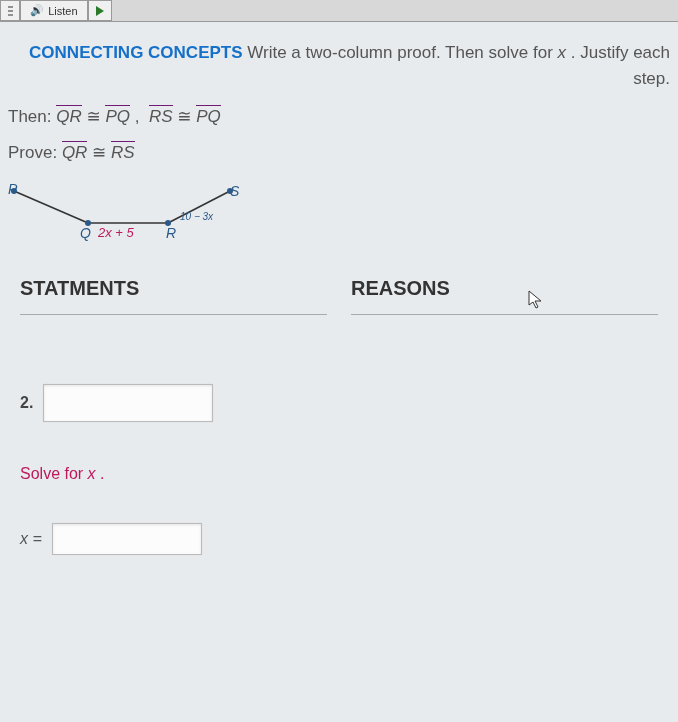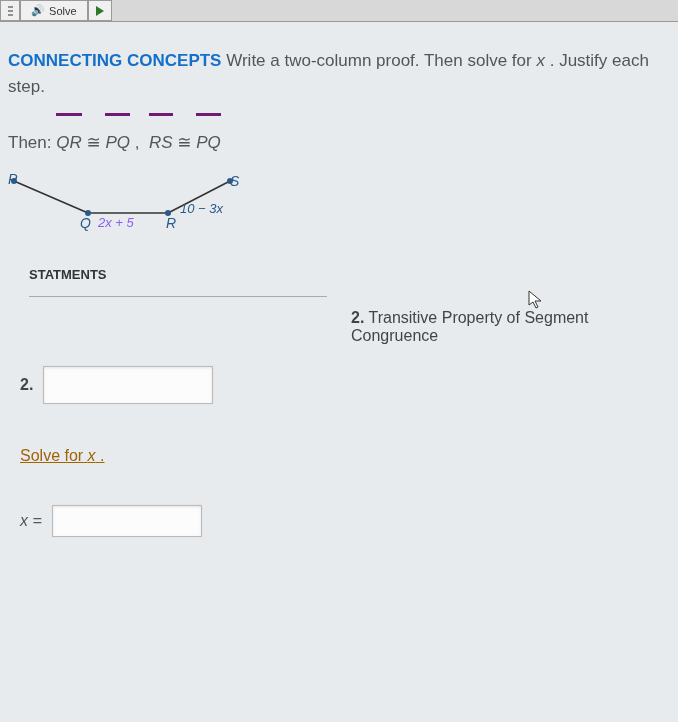--- a/index.html
+++ b/index.html
@@ -35,77 +35,76 @@
     }
     .title {
       color: #1470c9;
       font-weight: bold;
       font-size: 17px;
     }
     .problem-text {
       font-size: 17px;
       line-height: 1.5;
       color: #555;
-      margin-top: 16px;
+      margin-top: 8px;
+      text-align: right;
     }
     .given-prove {
       font-size: 17px;
       color: #555;
       margin-top: 14px;
     }
     .seg {
-      border-top: 3px solid #701a75;
+      border-top: 1px solid #701a75;
       display: inline-block;
-      padding-top: 17px;
+      padding-top: 1px;
       font-style: italic;
     }
     .diagram {
       position: relative;
       width: 260px;
       height: 60px;
       margin: 20px 0 10px 0;
     }
     .table-area {
       margin-top: 20px;
       display: flex;
       width: 100%;
     }
     .col {
       flex: 1;
       padding: 0 12px;
     }
     .col-header {
       font-weight: bold;
-      font-size: 13px;
+      font-size: 20px;
       color: #333;
       padding: 14px 0;
       border-bottom: 1px solid #aaa;
-      margin-left: 9px;
     }
     .row {
       min-height: 80px;
       padding-top: 16px;
       font-size: 16px;
       color: #444;
     }
     .input-box {
       background: #fcfcfc;
       border: 1px solid #bbb;
       box-shadow: inset 0 1px 3px rgba(0,0,0,0.1), 0 0 2px rgba(0,0,0,0.05);
       width: 170px;
       height: 38px;
       display: block;
     }
     .num-strong { font-weight: bold; }
     .solve-label {
       font-size: 16px;
-      color: #a16207;
+      color: #be185d;
       margin-top: 30px;
       padding-left: 12px;
-      text-decoration: underline;
     }
     .answer-row {
       display: flex;
       align-items: center;
       gap: 10px;
       margin-top: 40px;
       padding-left: 12px;
       font-size: 16px;
       color: #555;
       font-style: italic;
@@ -123,21 +122,21 @@
 <div class="toolbar">
   <div class="tb-btn" style="width:20px">
     <svg width="12" height="10">
         <line x1="1" y1="1" x2="11" y2="1" stroke="#333"></line>
         <line x1="1" y1="5" x2="11" y2="5" stroke="#333"></line>
         <line x1="1" y1="9" x2="11" y2="9" stroke="#333"></line>
       </svg>
   </div>
   <div class="tb-btn" style="width:68px">
     <span>🔊</span>
-    <span>Solve</span>
+    <span>Listen</span>
   </div>
   <div class="tb-btn" style="width:24px">
     <svg width="10" height="10">
         <polygon points="1,0 9,5 1,10" fill="#2a7a2a"></polygon>
       </svg>
   </div>
 </div>
 
 <div class="content">
 
@@ -152,52 +151,55 @@
     <span>Then:</span>
     <span class="seg">QR</span>
     ≅
     <span class="seg">PQ</span>
     ,&nbsp;
     <span class="seg">RS</span>
     ≅
     <span class="seg">PQ</span>
   </div>
 
+  <div class="given-prove">
+    <span>Prove:</span>
+    <span class="seg">QR</span>
+    ≅
+    <span class="seg">RS</span>
+  </div>
 
   <div class="diagram">
     <svg width="260" height="60">
       <line x1="6" y1="8" x2="80" y2="40" stroke="#333" stroke-width="1.5"></line>
       <line x1="80" y1="40" x2="160" y2="40" stroke="#333" stroke-width="1.5"></line>
       <line x1="160" y1="40" x2="222" y2="8" stroke="#333" stroke-width="1.5"></line>
       <circle cx="6" cy="8" r="3" fill="#2a5a8a"></circle>
       <circle cx="80" cy="40" r="3" fill="#2a5a8a"></circle>
       <circle cx="160" cy="40" r="3" fill="#2a5a8a"></circle>
       <circle cx="222" cy="8" r="3" fill="#2a5a8a"></circle>
     </svg>
     <i style="position:absolute;left:0;top:-2px;font-size:14px;color:#2a5a8a">P</i>
     <i style="position:absolute;left:72px;top:42px;font-size:14px;color:#2a5a8a">Q</i>
     <i style="position:absolute;left:158px;top:42px;font-size:14px;color:#2a5a8a">R</i>
     <i style="position:absolute;left:222px;top:0px;font-size:14px;color:#2a5a8a">S</i>
-    <span style="position:absolute;left:90px;top:42px;font-size:13px;color:#8b5cf6;font-style:italic">2x + 5</span>
-    <span style="position:absolute;left:172px;top:28px;font-size:13px;color:#2a5a8a;font-style:italic">10 − 3x</span>
+    <span style="position:absolute;left:90px;top:42px;font-size:13px;color:#be185d;font-style:italic">2x + 5</span>
+    <span style="position:absolute;left:172px;top:28px;font-size:10px;color:#2a5a8a;font-style:italic">10 − 3x</span>
   </div>
 
   <div class="table-area">
     <div class="col">
       <div class="col-header">STATMENTS</div>
       <div class="row" style="display:flex;align-items:center;gap:10px;margin-top:40px">
         <span class="num-strong">2.</span>
         <input class="input-box" style="">
       </div>
     </div>
     <div class="col">
-      <div class="row" style="margin-top:40px">
-        <span class="num-strong">2.</span>
-        <span>Transitive Property of Segment Congruence</span>
-      </div>
+      <div class="col-header">REASONS</div>
     </div>
   </div>
 
   <div class="solve-label">
     <span>Solve for</span>
     <i>x</i>
     <span>.</span>
   </div>
 
   <div class="answer-row">

